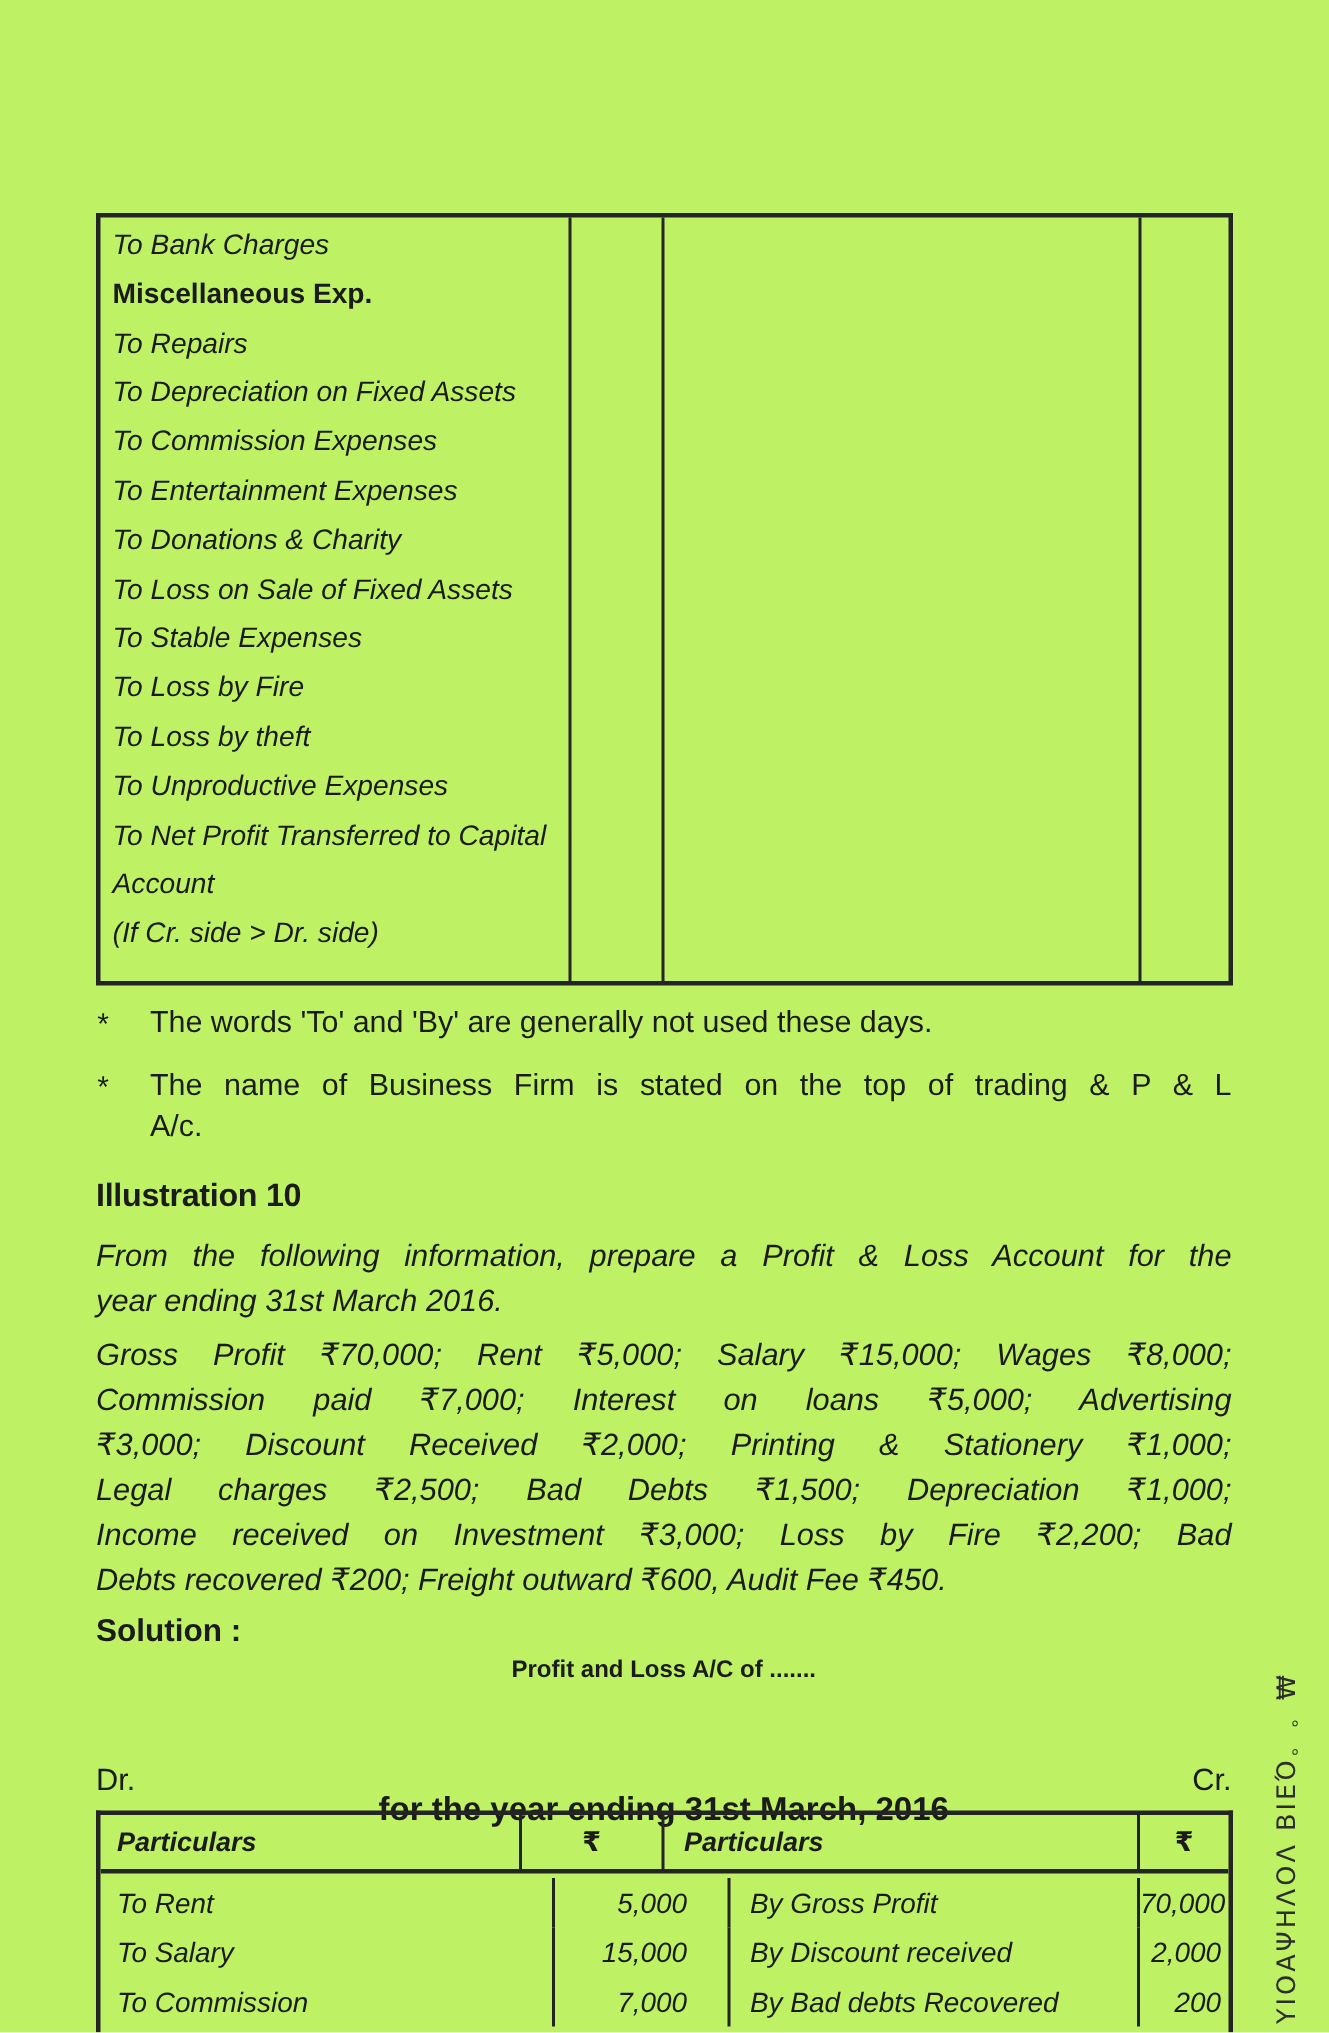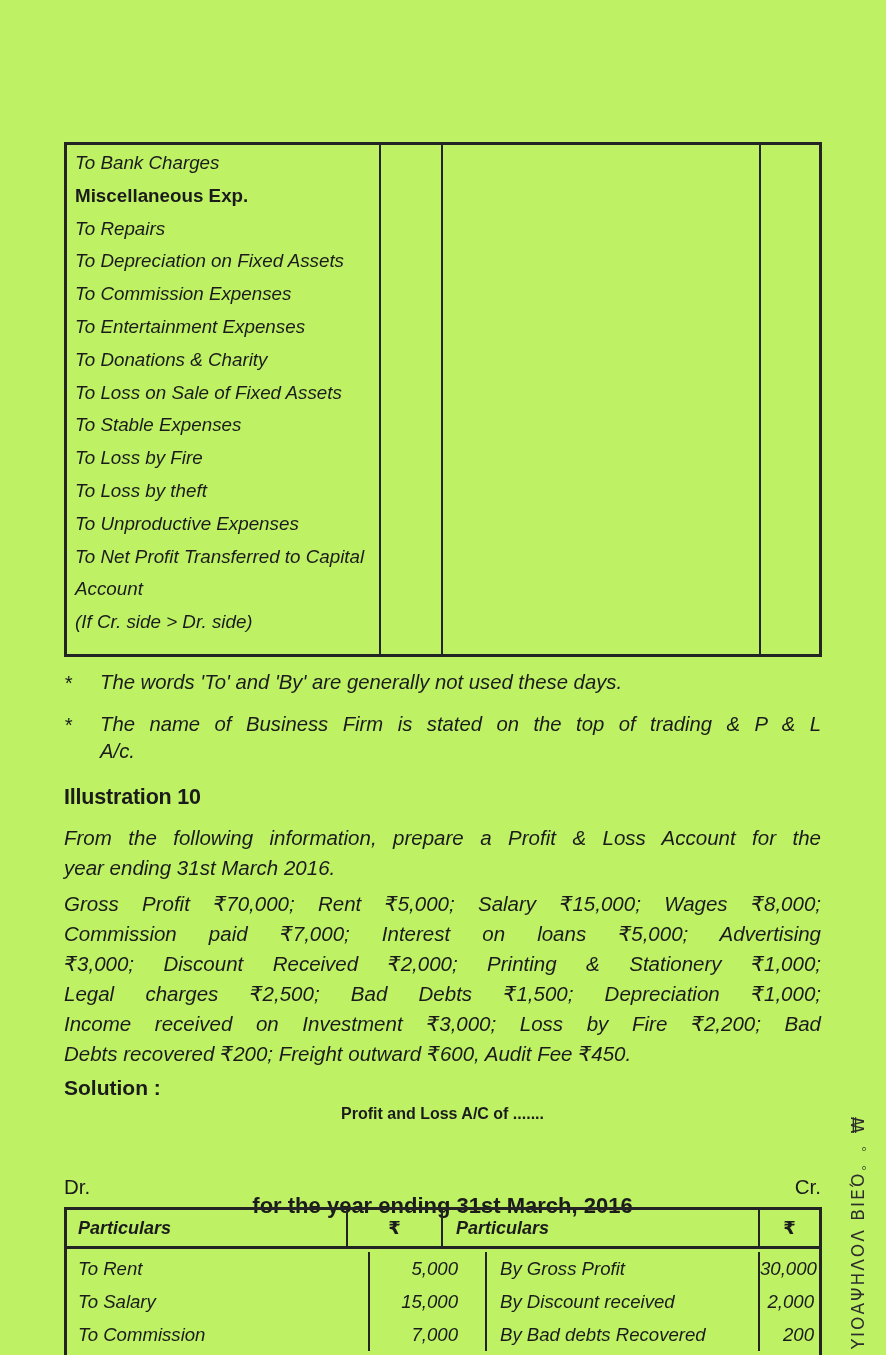--- a/index.html
+++ b/index.html
@@ -23,21 +23,21 @@
   .acct-line {
     font-size:18.8px; font-style:italic; line-height:32.8px; white-space:nowrap;
   }
   .acct-line.bold-item { font-style:normal; font-weight:700; }
 
   
   .note { position:absolute; left:64px; width:757px; display:flex; }
   .note-1 { top:669px; }
   .note-2 { top:711px; }
   .note-marker { width:36px; font-size:20px; font-style:italic; padding-top:3px; }
-  .note-text { flex:1; font-size:20.3px; font-style:italic; line-height:27px; }
+  .note-text { flex:1; font-size:20.3px; line-height:27px; }
 
   .jlines > div { text-align:justify; text-align-last:justify; }
   .jlines > div:last-child { text-align-last:auto; }
 
   
   .illus-heading {
     position:absolute; left:64px; top:785px;
     font-size:21.5px; font-weight:700; letter-spacing:-0.2px;
   }
   .para { position:absolute; left:64px; width:757px; font-style:italic; }
@@ -156,21 +156,21 @@
       <div class="sh cc1">Particulars</div>
       <div class="sh cc2 rupee">₹</div>
       <div class="sh cc3">Particulars</div>
       <div class="sh cc4 rupee">₹</div>
     </div>
     <div class="sol-body">
         <div class="sol-row">
         <div class="sc cc1">To Rent</div>
         <div class="sc cc2 amt">5,000</div>
         <div class="sc cc3">By Gross Profit</div>
-        <div class="sc cc4 amt">30,000</div>
+        <div class="sc cc4 amt">70,000</div>
       </div>
         <div class="sol-row">
         <div class="sc cc1">To Salary</div>
         <div class="sc cc2 amt">15,000</div>
         <div class="sc cc3">By Discount received</div>
         <div class="sc cc4 amt">2,000</div>
       </div>
         <div class="sol-row">
         <div class="sc cc1">To Commission</div>
         <div class="sc cc2 amt">7,000</div>

